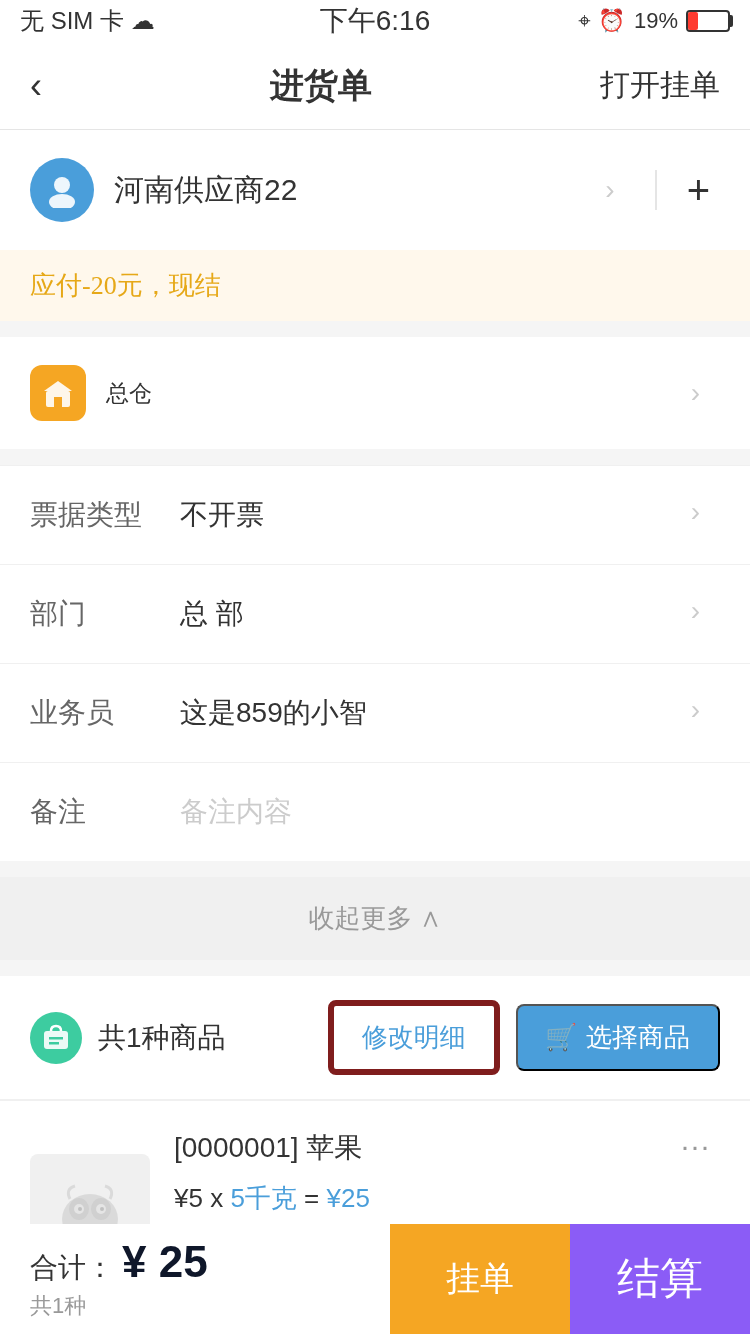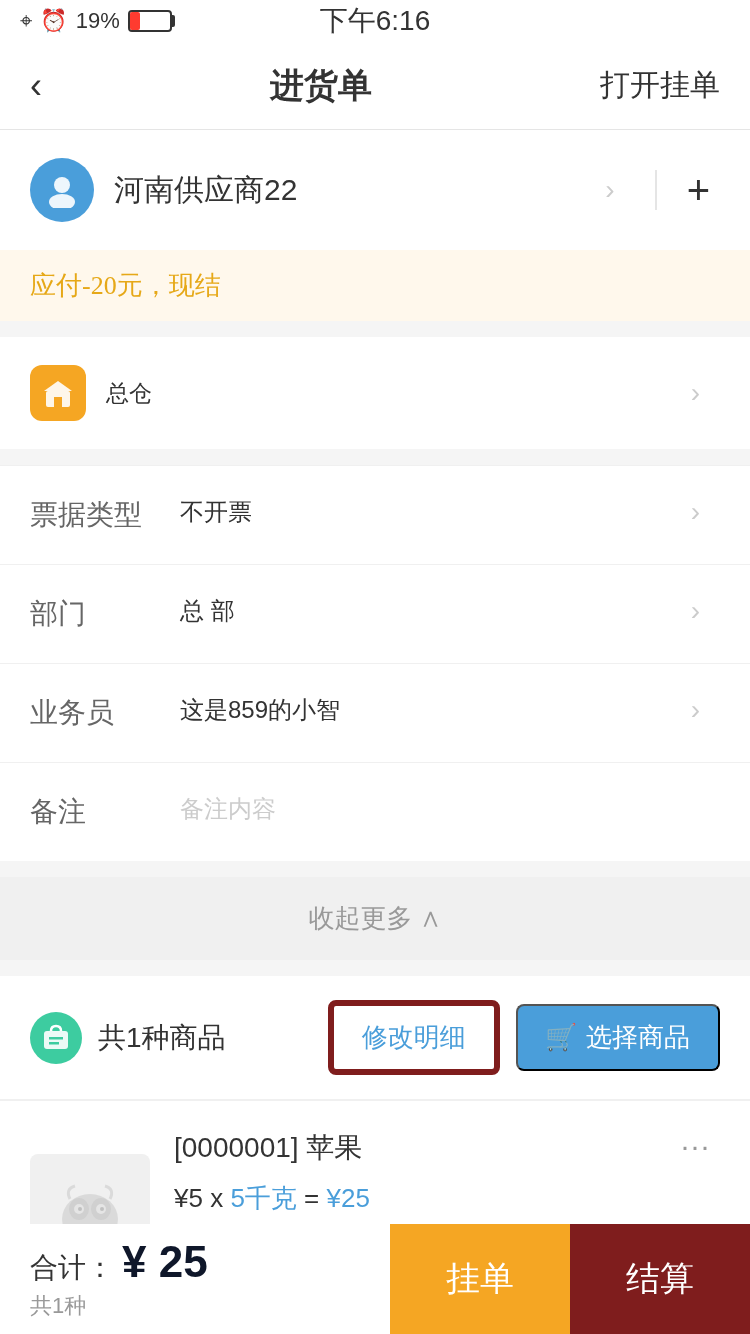--- a/index.html
+++ b/index.html
@@ -98,21 +98,21 @@
       background: #fff;
     }
     .form-label {
       width: 130px;
       font-size: 28px;
       color: #666;
       flex-shrink: 0;
     }
     .form-value {
       flex: 1;
-      font-size: 24px;
+      font-size: 28px;
       color: #333;
       padding-left: 20px;
     }
     .form-placeholder {
       color: #ccc;
     }
 
     
     .collapse-bar {
       background: #f0f0f0;
@@ -195,36 +195,39 @@
     .btn-hang {
       width: 180px;
       background: #f5a623;
       color: #fff;
       font-size: 34px;
       display: flex; align-items: center; justify-content: center;
       cursor: pointer;
     }
     .btn-checkout {
       width: 180px;
-      background: #7f1d1d;
+      background: #8b5cf6;
       color: #fff;
-      font-size: 34px;
+      font-size: 43px;
       display: flex; align-items: center; justify-content: center;
       cursor: pointer;
     }
 
     
     .owl-logo {
       width: 80px; height: 80px; opacity: 0.3;
     }
   </style>
 </head>
 <body>
 
 <div class="status-bar">
+  <div class="status-left">
+    <span>无 SIM 卡 ☁</span>
+  </div>
   <div class="status-center">下午6:16</div>
   <div class="status-right">
     <span>⌖</span>
     <span>⏰</span>
     <span>19%</span>
     <div class="battery">
       <div class="battery-fill"></div>
     </div>
   </div>
 </div>

